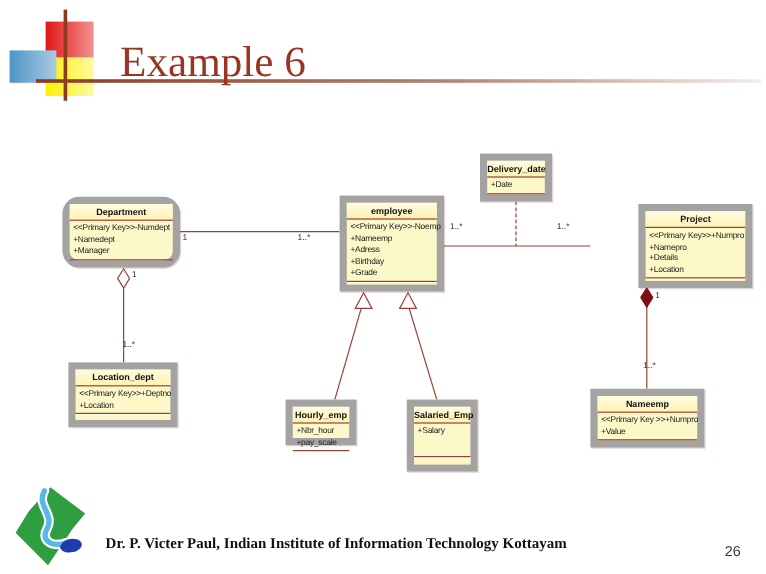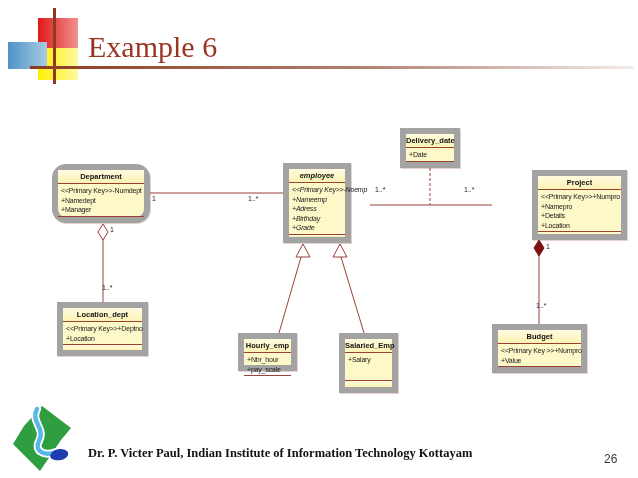--- a/index.html
+++ b/index.html
@@ -10,22 +10,22 @@
   .deco{position:absolute;}
   .sq-red{left:38px;top:18px;width:40px;height:30px;
           background:linear-gradient(to right,#e01818,#f29090);z-index:1;}
   .sq-yellow{left:38px;top:48px;width:40px;height:32px;
           background:linear-gradient(to right,#fff000,#fff9a0);z-index:1;}
   .sq-blue{left:8px;top:42px;width:39px;height:27px;
           background:linear-gradient(to right,#4e94c6,#a9cbe2);z-index:2;}
   .vline{left:53px;top:8px;width:3px;height:76px;background:#8c3a21;z-index:3;}
   .hline{left:30px;top:66px;width:604px;height:3px;z-index:3;
          background:linear-gradient(to right,#8c3a21,#b08070 55%,#f3ece9);}
-  .slide-title{position:absolute;left:88px;top:30px;font-family:"Liberation Serif",serif;
-         font-size:30px;color:#9a3524;z-index:4;}
+  .slide-title{position:absolute;left:100px;top:30px;font-family:"Liberation Serif",serif;
+         font-size:36px;color:#9a3524;z-index:4;}
 
   
   #connector-layer{position:absolute;left:0;top:0;width:638px;height:478px;z-index:5;}
   .uml-class{position:absolute;z-index:6;background:#fdf8c8;
              border:6px solid #a3a3a3;box-sizing:border-box;
              display:flex;flex-direction:column;
              box-shadow:1px 1px 0 rgba(150,80,60,0.25);}
   .uml-title{border-bottom:1px solid #9c4036;font-weight:bold;font-size:7.5px;
              text-align:center;line-height:13px;height:13px;color:#111;
              background:linear-gradient(to bottom,#fefbe0,#fcf3b4);}
@@ -70,21 +70,21 @@
 <div class="uml-class" style="left:52px;top:164px;width:98px;height:59px;border-radius:14px;">
   <div class="uml-title">Department</div>
   <div class="uml-attrs">
       <div>&lt;&lt;Primary Key&gt;&gt;-Numdept</div>
       <div>+Namedept</div>
       <div>+Manager</div>
     </div>
   <div class="uml-empty"></div>
 </div>
 
-<div class="uml-class" style="left:283px;top:163px;width:68px;height:80px;font-style:italic;">
+<div class="uml-class" style="left:283px;top:163px;width:87px;height:80px;">
   <div class="uml-title">employee</div>
   <div class="uml-attrs">
       <div>&lt;&lt;Primary Key&gt;&gt;-Noemp</div>
       <div>+Nameemp</div>
       <div>+Adress</div>
       <div>+Birthday</div>
       <div>+Grade</div>
     </div>
   <div class="uml-empty"></div>
 </div>
@@ -128,21 +128,21 @@
 
 <div class="uml-class" style="left:339px;top:333px;width:59px;height:60px;">
   <div class="uml-title">Salaried_Emp</div>
   <div class="uml-attrs">
       <div>+Salary</div>
     </div>
   <div class="uml-empty"></div>
 </div>
 
 <div class="uml-class" style="left:492px;top:324px;width:95px;height:49px;">
-  <div class="uml-title">Budget</div>
+  <div class="uml-title">Nameemp</div>
   <div class="uml-attrs">
       <div>&lt;&lt;Primary Key &gt;&gt;+Numpro</div>
       <div>+Value</div>
     </div>
   <div class="uml-empty"></div>
 </div>
 
 <span class="mult" style="left:152px;top:195px;">1</span>
 <span class="mult" style="left:248px;top:195px;">1..*</span>
 <span class="mult" style="left:375px;top:186px;">1..*</span>

